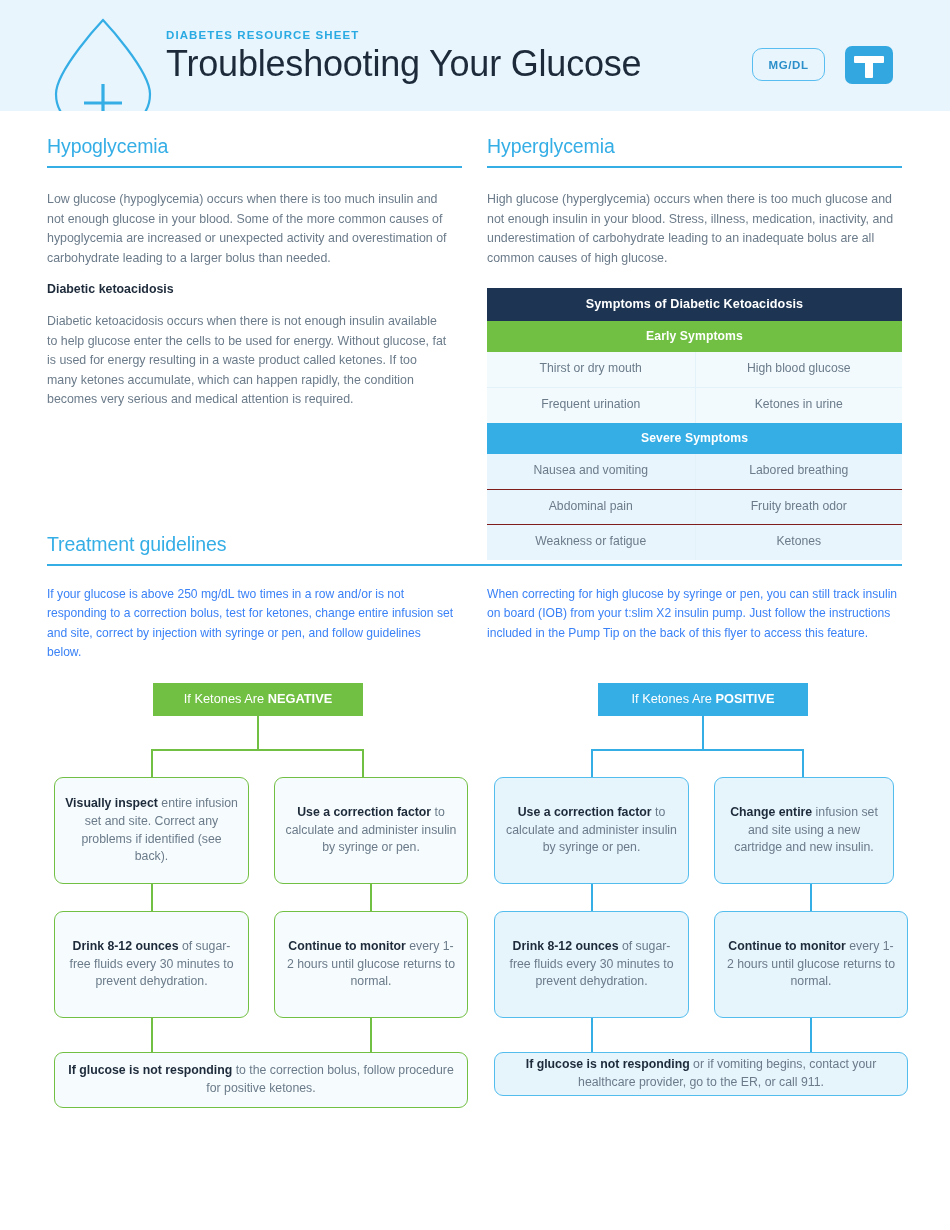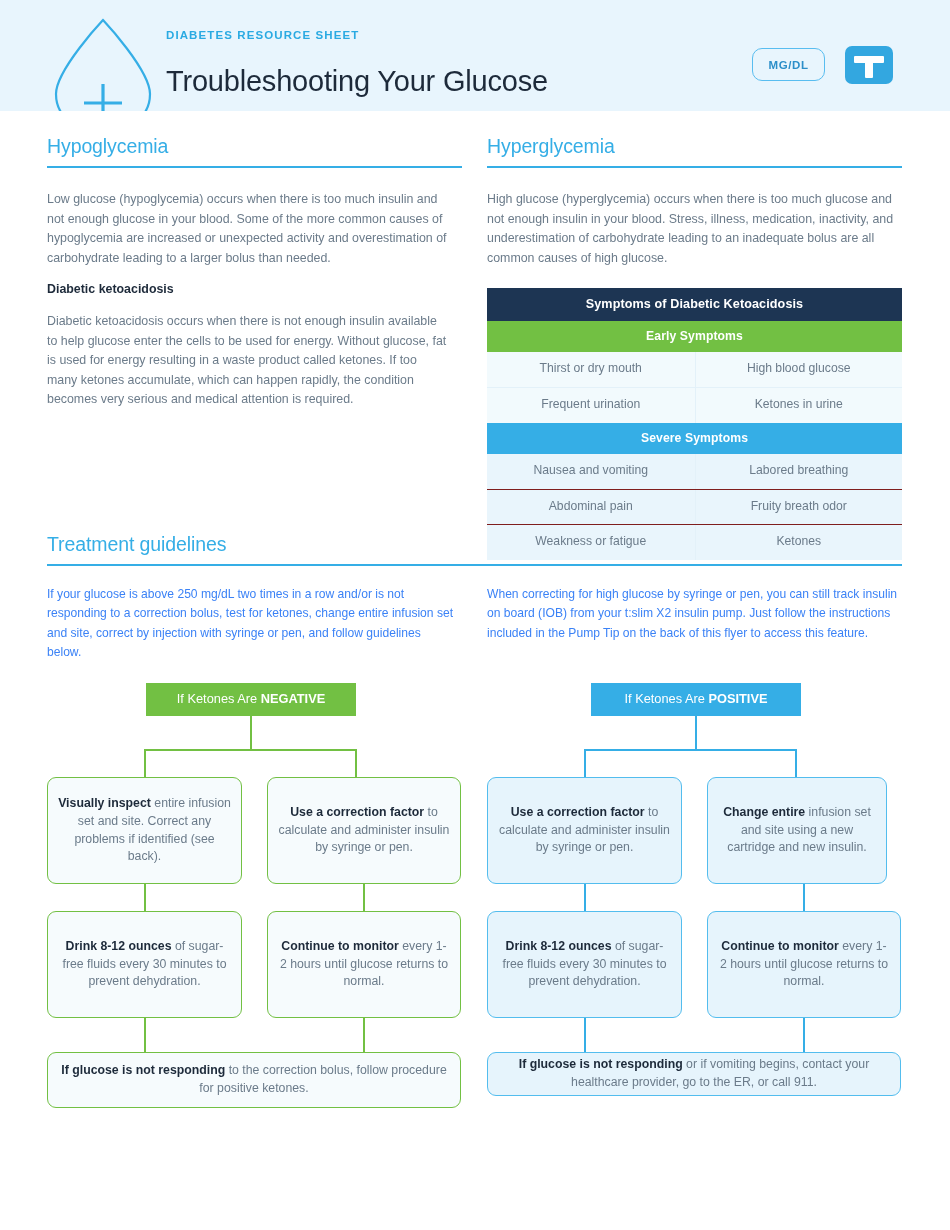--- a/index.html
+++ b/index.html
@@ -2,35 +2,35 @@
 <html><head>
 <meta charset="utf-8">
 <style>
   * { box-sizing: border-box; margin: 0; padding: 0; }
   html, body {
     width: 950px; height: 1230px;
     background: #ffffff;
     font-family: "Liberation Sans", sans-serif;
     -webkit-font-smoothing: antialiased;
   }
-  .page { position: relative; width: 950px; height: 1230px; overflow: hidden; background:#fff; }
+  .page { position: relative; width: 950px; height: 1230px; overflow: hidden; background:#fff;padding-left:7px; }
 
   
   .header {
     position: absolute; left:0; top:0; width:950px; height:111px;
     background:#e8f5fd; overflow:hidden;
   }
   .droplet { position:absolute; left:48px; top:12px; width:110px; height:112px; }
   .hdr-text { position:absolute; left:166px; top:30px; }
   .eyebrow {
     font-size:11.5px; font-weight:bold; letter-spacing:1.1px;
     color:#2aaae2; text-transform:uppercase; line-height:1;
   }
   .hdr-title {
-    margin-top:23px; font-size:29px; font-weight:400; color:#1d2a3a;
+    margin-top:2px; font-size:36px; font-weight:400; color:#1d2a3a;
     line-height:1.12; letter-spacing:-0.2px;
   }
   .mgdl {
     position:absolute; left:752px; top:48px; width:73px; height:33px;
     border:1.4px solid #58bdf0; border-radius:10px;
     display:flex; align-items:center; justify-content:center;
     font-size:11.5px; font-weight:bold; color:#2c8fc9; letter-spacing:0.6px;
     background:transparent;
   }
   .logo {

